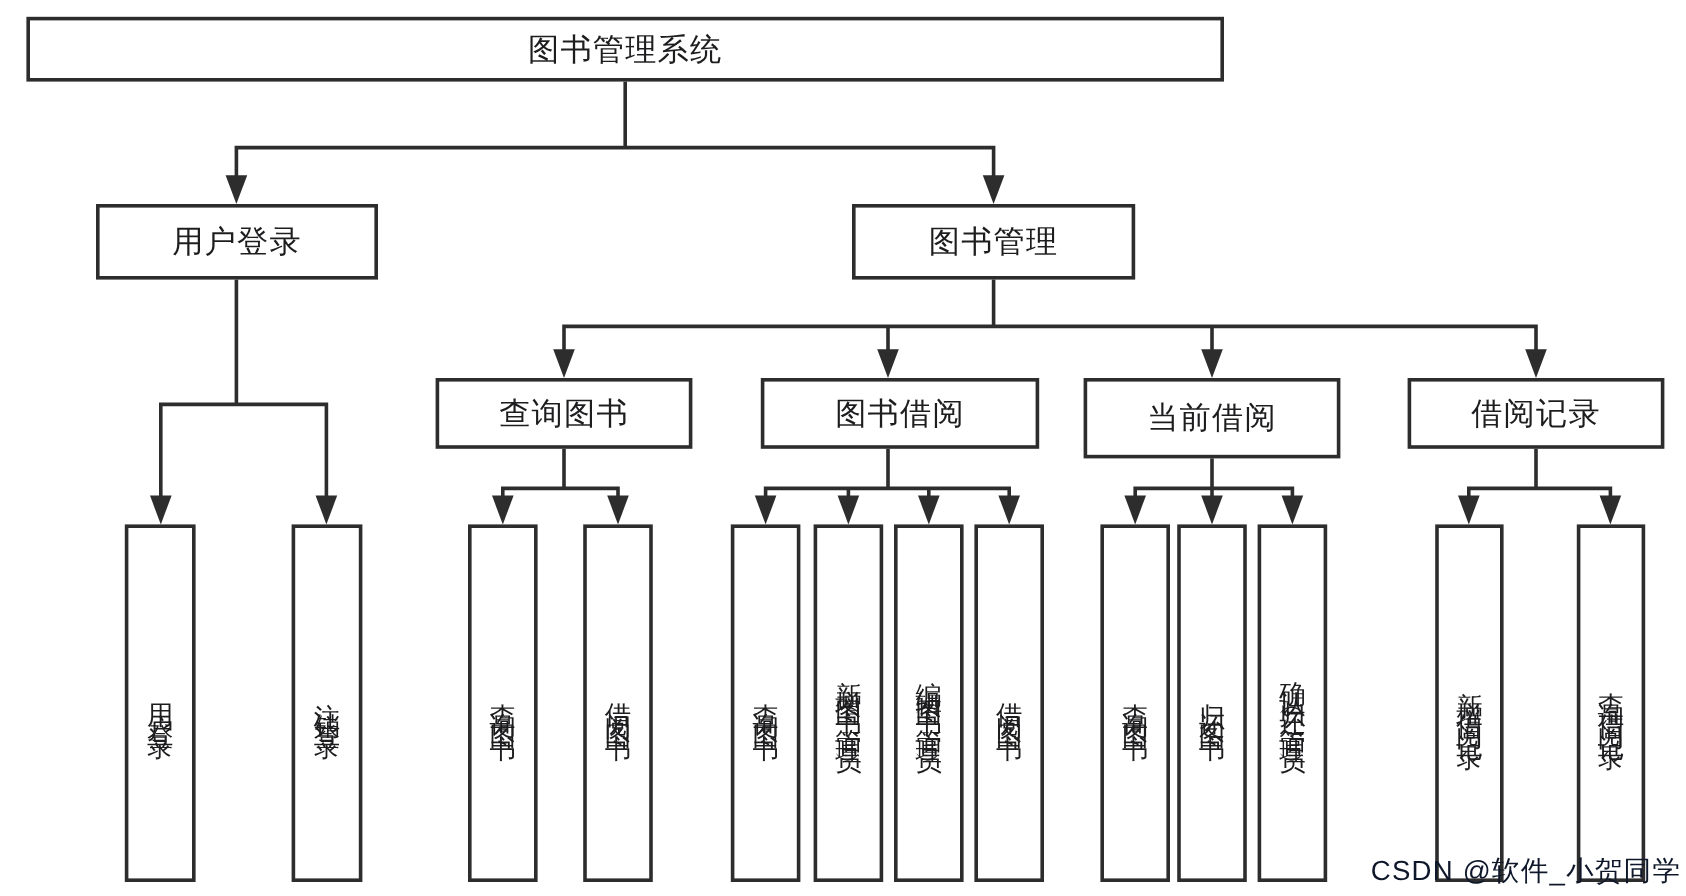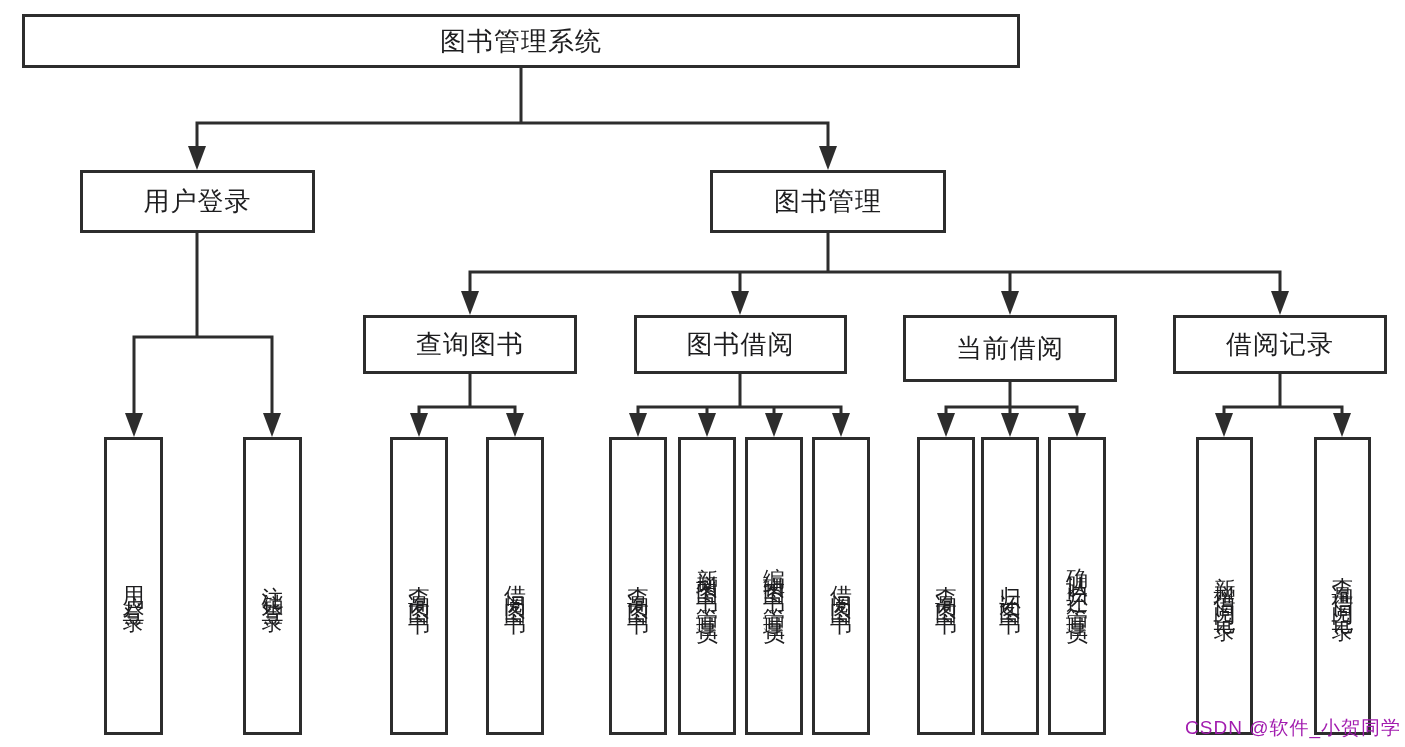--- a/index.html
+++ b/index.html
@@ -14,21 +14,21 @@
   }
   .hlabel { font-size:26px; letter-spacing:1px; white-space:nowrap; }
   .leaf { top:437px; height:298px; }
   .vtext {
     writing-mode:vertical-rl; text-orientation:mixed;
     font-size:22px; letter-spacing:9px; line-height:1; color:#1d1d1f;
   }
   .vtext.long { letter-spacing:8px; }
   .watermark {
     position:absolute; right:4px; bottom:6px;
-    font-size:19px; color:#a21caf; letter-spacing:1px; white-space:nowrap;
+    font-size:23px; color:#0f172a; letter-spacing:1px; white-space:nowrap;
   }
 </style>
 </head>
 <body>
 
 <div class="canvas">
 
   <svg class="connectors" viewBox="0 0 1405 747" fill="none">
 
     <g stroke="#2d2d2d" stroke-width="3" stroke-linecap="square">
@@ -86,21 +86,21 @@
   <div class="node" style="left:80px; top:170px; width:235px; height:63px;">
     <span class="hlabel">用户登录</span>
   </div>
   <div class="node" style="left:710px; top:170px; width:236px; height:63px;align-items:center;">
     <span class="hlabel">图书管理</span>
   </div>
 
   <div class="node" style="left:363px; top:315px; width:214px; height:59px;">
     <span class="hlabel">查询图书</span>
   </div>
-  <div class="node" style="left:634px; top:315px; width:213px; height:59px;">
+  <div class="node" style="left:634px; top:315px; width:232px; height:59px;">
     <span class="hlabel">图书借阅</span>
   </div>
   <div class="node" style="left:903px; top:315px; width:214px; height:67px;">
     <span class="hlabel">当前借阅</span>
   </div>
   <div class="node" style="left:1173px; top:315px; width:214px; height:59px;">
     <span class="hlabel">借阅记录</span>
   </div>
 
   <div class="node leaf" style="left:104px; width:59px;">

